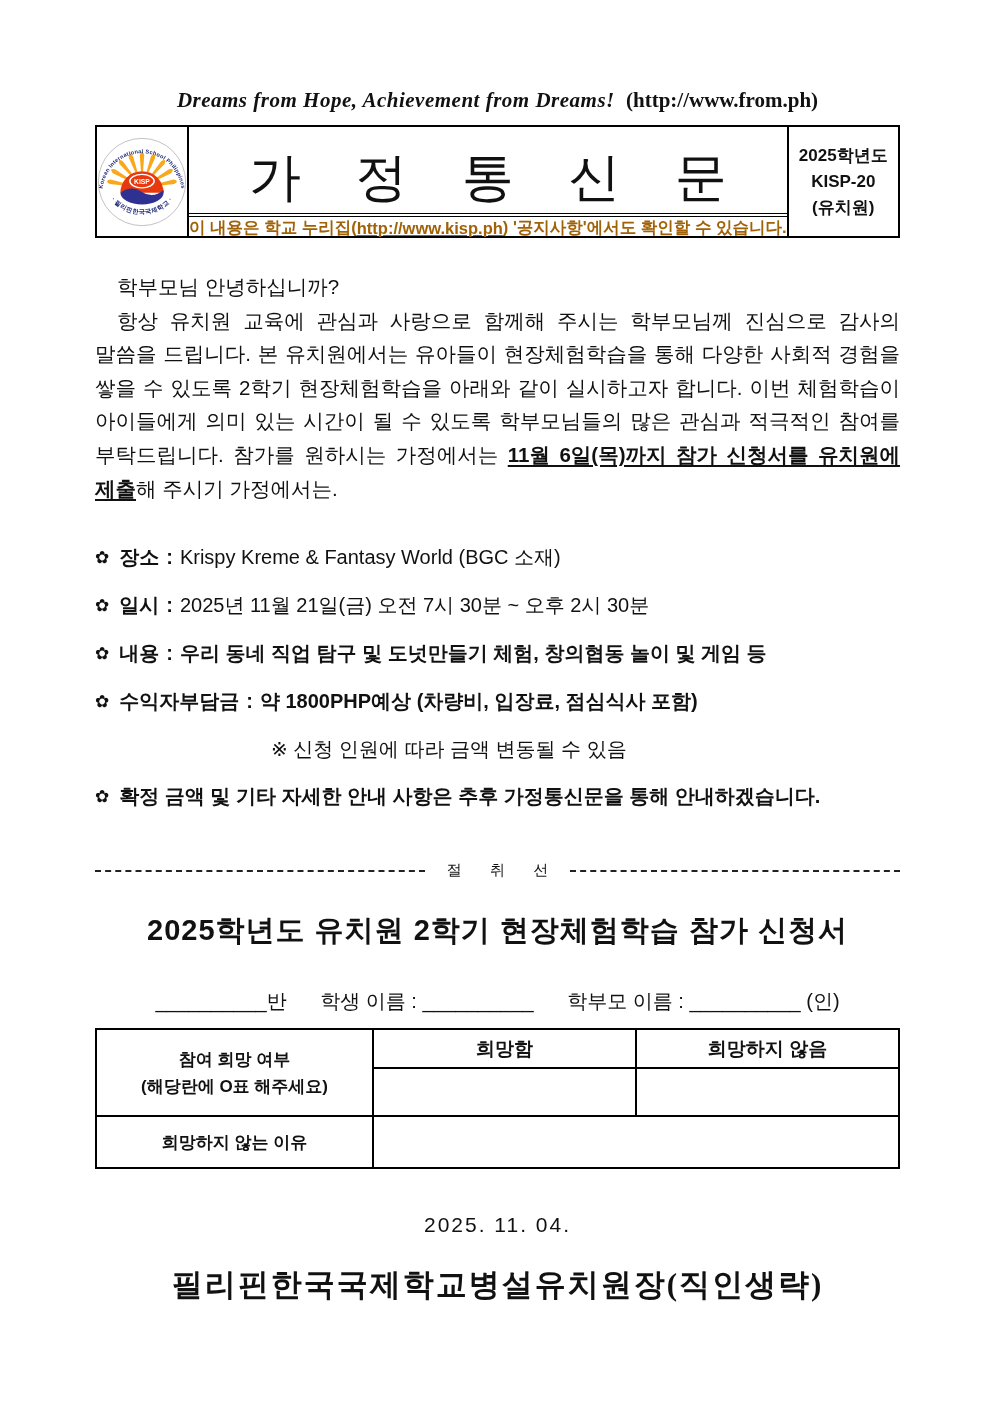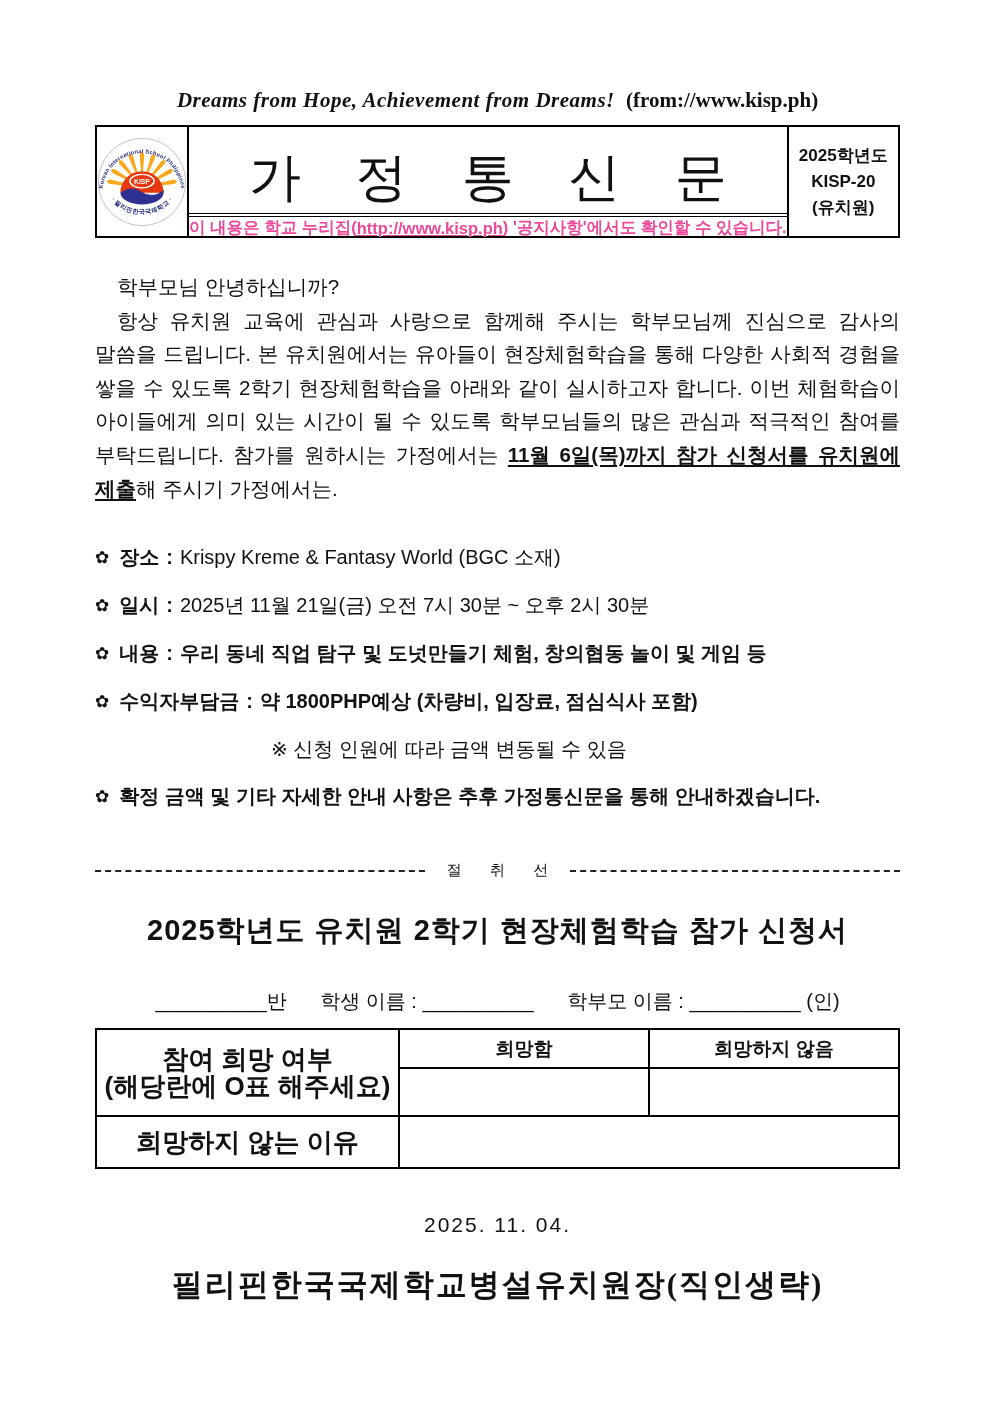--- a/index.html
+++ b/index.html
@@ -30,21 +30,21 @@
   }
   .title-cell { flex:1; display:flex; flex-direction:column; }
   .doc-title {
     flex:1; display:flex; align-items:center; justify-content:center;
     font-size:52px; font-weight:normal; letter-spacing:20px; text-indent:20px;
     padding-top:16px;
   }
   .doc-subtitle {
     border-top:4px double #000; height:33px; display:flex;
     align-items:center; justify-content:center;
-    color:#ec4899; font-weight:bold; font-size:16.5px; white-space:nowrap;
+    color:#a16207; font-weight:bold; font-size:16.5px; white-space:nowrap;
   }
   .doc-subtitle .u { text-decoration:underline; cursor:pointer; }
   .info-cell {
     width:146px; border-left:2px solid #000; display:flex; flex-direction:column;
     align-items:center; justify-content:center; font-weight:bold; font-size:17px;
     line-height:26px; text-align:center;
   }
 
   
   .letter { margin-top:32px; font-size:20.5px; line-height:33.6px; }
@@ -73,21 +73,21 @@
   .fields {
     margin-top:37px; text-align:center; font-size:20px; white-space:nowrap;
   }
   .fields span { margin:0 14px; }
 
   table.form-table {
     border-collapse:collapse; width:805px; margin-top:13px; table-layout:fixed;
   }
   table.form-table td { border:2px solid #000; }
   .label-cell {
-    width:303px; text-align:center; font-weight:bold; font-size:26px; line-height:27px;
+    width:277px; text-align:center; font-weight:bold; font-size:17px; line-height:27px;
     vertical-align:middle;
   }
   .head-cell {
     height:39px; text-align:center; font-weight:bold; font-size:19px; vertical-align:middle;border-radius:19px;
   }
   .empty-row td { height:48px; }
   .reason-row td { height:52px; }
 
   
   .date-line { text-align:center; margin-top:44px; font-size:21px; letter-spacing:2px; }
@@ -97,21 +97,21 @@
   }
 </style>
 </head>
 <body>
 
 <div class="page">
   <div class="inner">
 
     <div class="tagline">
       <span class="motto-main">Dreams from Hope, Achievement from Dreams!</span>
-      <span class="motto-url">(from://www.kisp.ph)</span>
+      <span class="motto-url">(http://www.from.ph)</span>
     </div>
 
     <div class="header-box">
       <div class="logo-cell">
         <svg width="90" height="90" viewBox="0 0 100 100">
           <defs>
             <path id="arcTop" d="M 6,62 A 44,44 0 1 1 94,62"></path>
             <path id="arcBot" d="M 10,60 A 44,44 0 0 0 90,60"></path>
           </defs>
           <circle cx="50" cy="50" r="48.5" fill="#ffffff" stroke="#bbbbbb" stroke-width="1"></circle>

